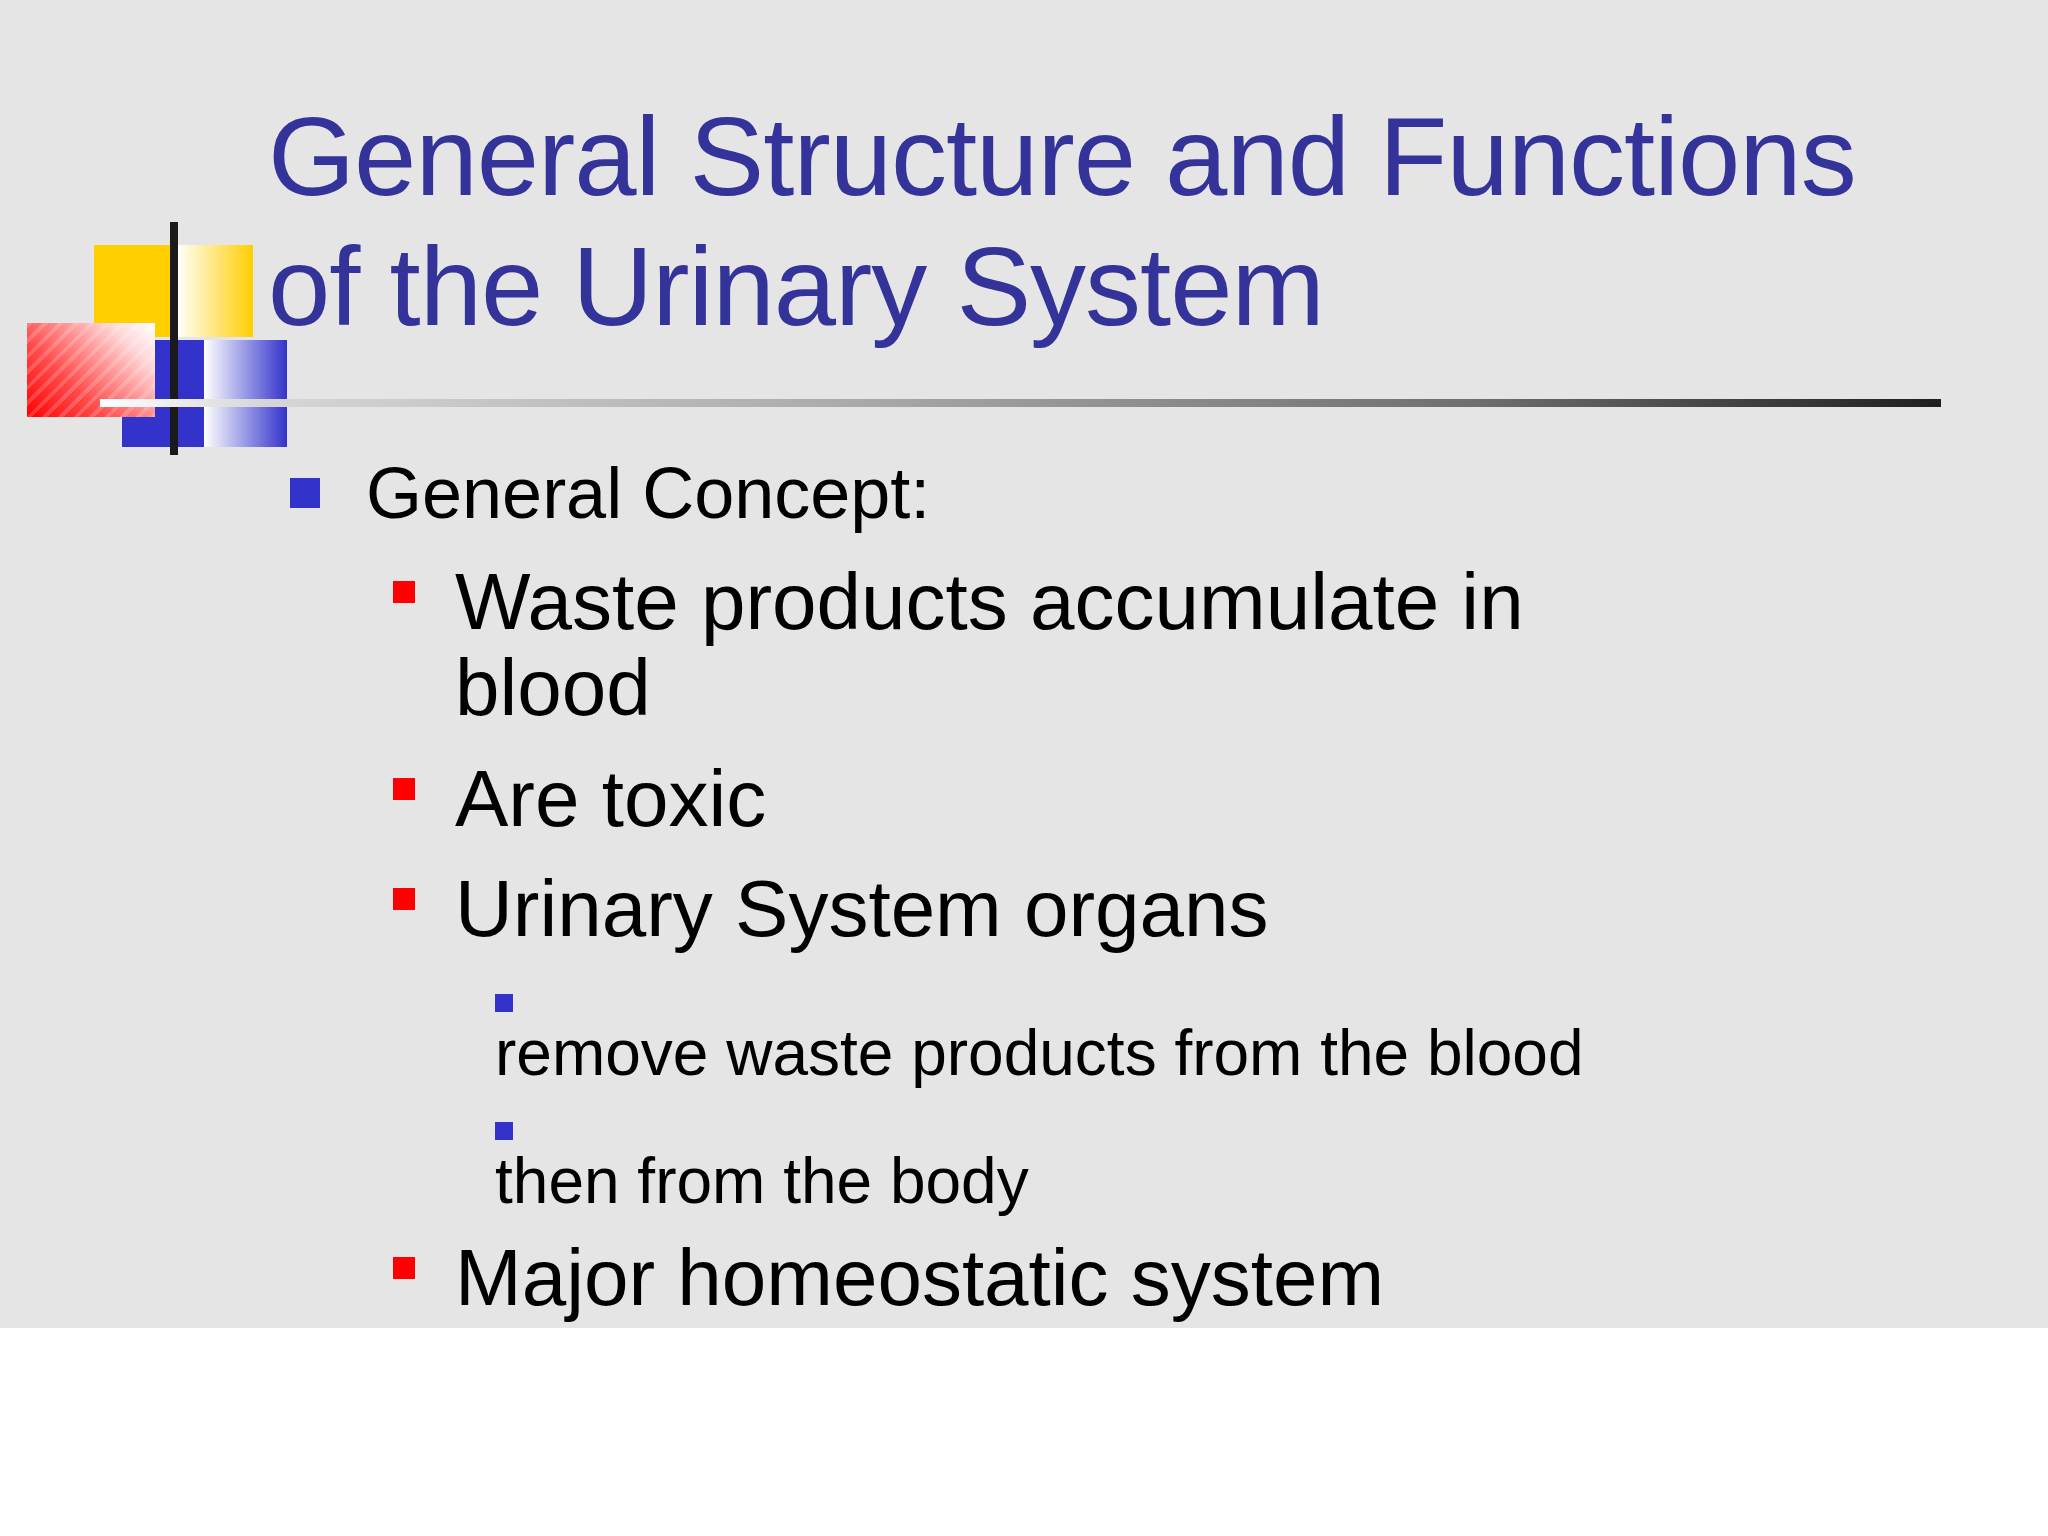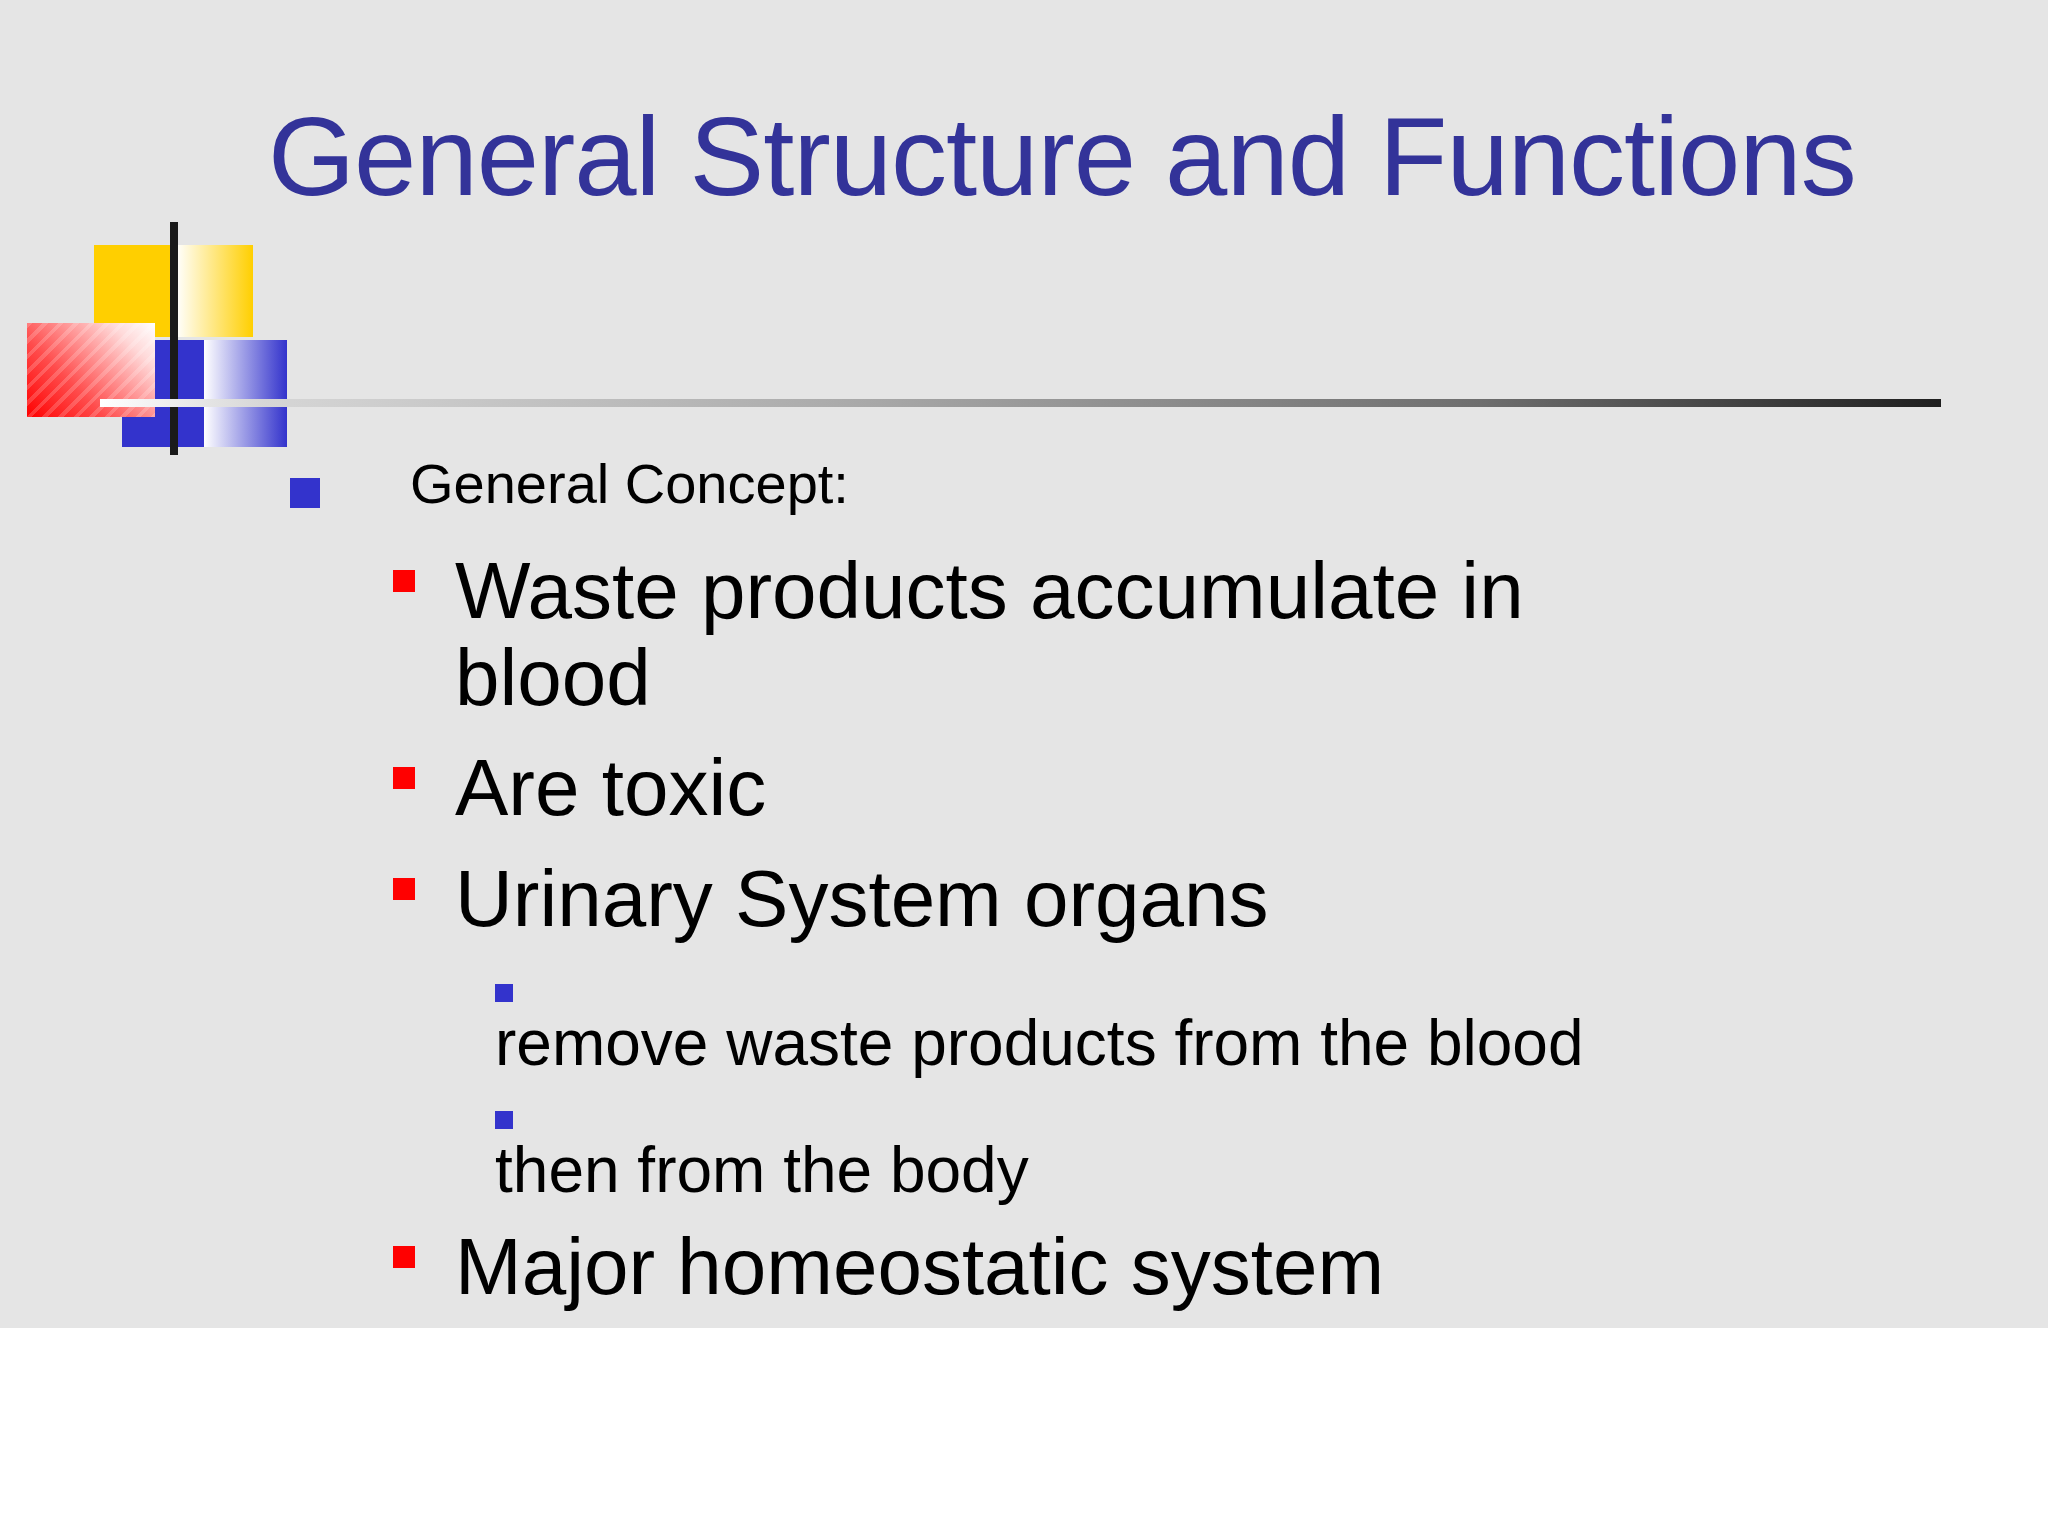--- a/index.html
+++ b/index.html
@@ -30,21 +30,21 @@
     position:absolute;left:268px;top:92px;width:1720px;
     font-size:112px;line-height:1.16;color:#333399;
     letter-spacing:-1px;z-index:6;
   }
   
   .content{position:absolute;left:0;top:452px;width:2048px;color:#000000;z-index:6;}
   .row{display:flex;align-items:flex-start;}
   .bullet{flex:0 0 auto;display:block;}
   .b-blue{background:#3333cc;}
   .b-red{background:#ff0000;}
-  .l1{padding-left:290px;font-size:56px;line-height:1.15;margin-bottom:32px;gap:44px;}
+  .l1{padding-left:290px;font-size:72px;line-height:1.15;margin-bottom:24px;}
   .l1 .bullet{width:30px;height:30px;margin-top:26px;margin-right:46px;}
   .l2{padding-left:393px;font-size:80px;line-height:1.08;margin-bottom:24px;margin-top:12px;}
   .l2 .bullet{width:22px;height:22px;margin-top:22px;margin-right:40px;}
   .l2 .txt{max-width:1250px;}
   .l3{padding-left:495px;font-size:64px;line-height:1.3;margin-bottom:8px;flex-direction:column;}
   .l3 .bullet{width:18px;height:18px;margin-top:18px;margin-right:32px;}
   .txt{display:block;}
   
   .page-num{
     position:absolute;left:1838px;top:1532px;
@@ -59,20 +59,21 @@
   <div class="deco sq-yellow-solid"></div>
   <div class="deco sq-yellow-grad"></div>
   <div class="deco sq-blue-solid"></div>
   <div class="deco sq-blue-grad"></div>
   <div class="deco sq-red-grad"></div>
   <div class="deco vline-black"></div>
   <div class="deco hrule"></div>
 
   <div class="title">
     <div>General Structure and Functions</div>
+    <div>of the Urinary System</div>
   </div>
 
   <div class="content">
 
     <div class="row l1">
       <span class="bullet b-blue"></span>
       <span class="txt">General Concept:</span>
     </div>
 
     <div class="row l2">

